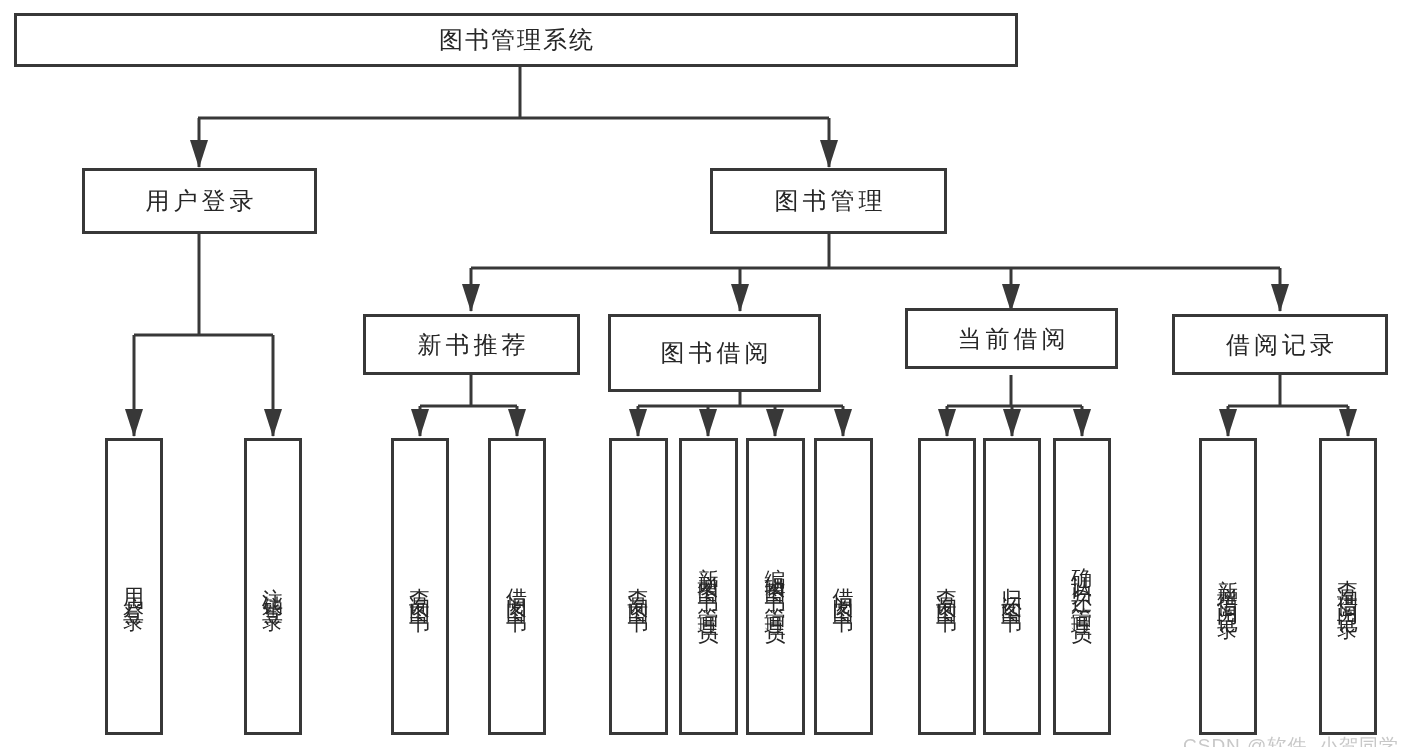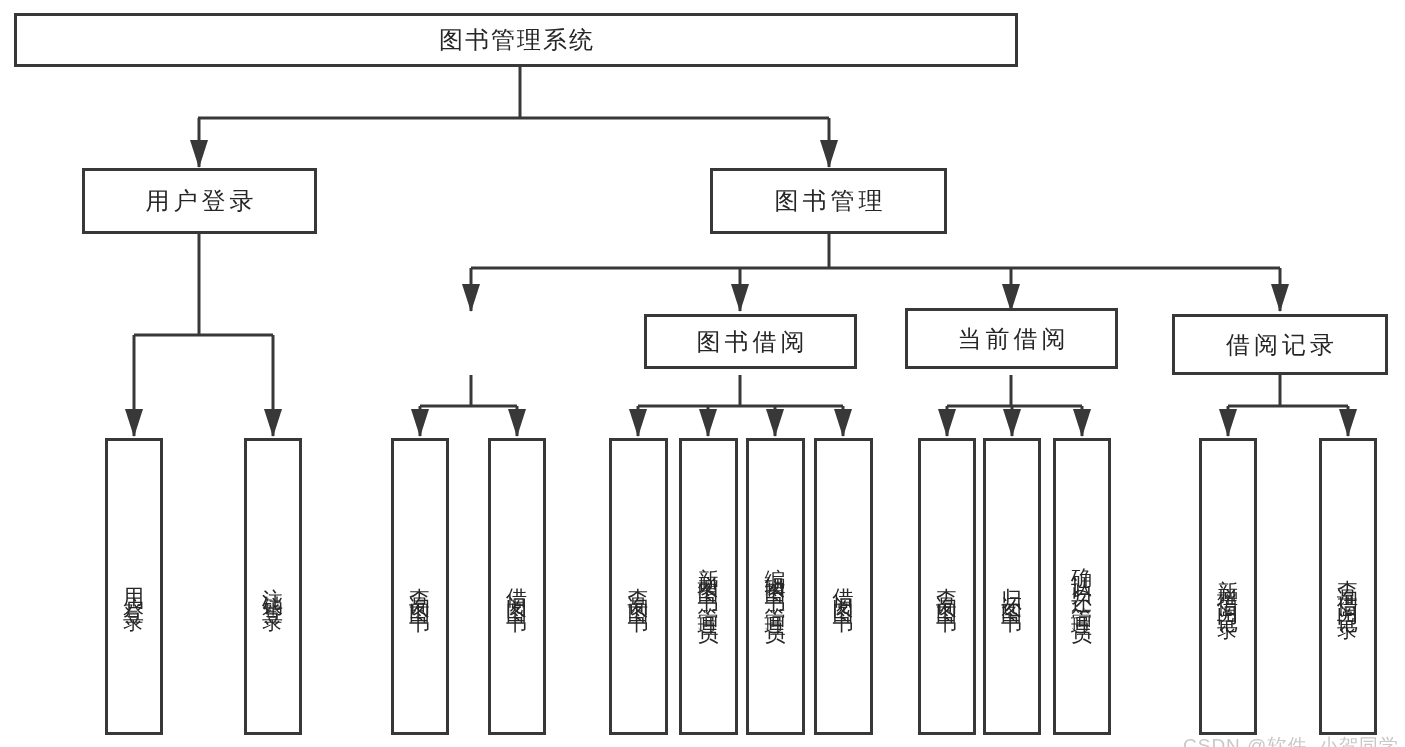--- a/index.html
+++ b/index.html
@@ -117,21 +117,22 @@
     <path class="connector" d="M1228 406 H1348"></path>
     <line class="connector" x1="1228" y1="406" x2="1228" y2="436" marker-end="url(#arrowhead)"></line>
     <line class="connector" x1="1348" y1="406" x2="1348" y2="436" marker-end="url(#arrowhead)"></line>
   </svg>
 
   <div class="node hnode root-node" style="left:14px; top:13px; width:1004px; height:54px;">图书管理系统</div>
 
   <div class="node hnode" style="left:82px; top:168px; width:235px; height:66px;">用户登录</div>
   <div class="node hnode" style="left:710px; top:168px; width:237px; height:66px;font-family:Liberation Mono, monospace;">图书管理</div>
 
-  <div class="node hnode" style="left:644px; top:314px; width:213px; height:55px;">图书借阅</div>
+  <div class="node hnode" style="left:363px; top:314px; width:217px; height:61px;">新书推荐</div>
+  <div class="node hnode" style="left:608px; top:314px; width:213px; height:78px;">图书借阅</div>
   <div class="node hnode" style="left:905px; top:308px; width:213px; height:61px;">当前借阅</div>
   <div class="node hnode" style="left:1172px; top:314px; width:216px; height:61px;">借阅记录</div>
 
   <div class="node leaf" style="left:105px; top:438px; width:58px; height:297px;">用户登录</div>
   <div class="node leaf" style="left:244px; top:438px; width:58px; height:297px;">注销登录</div>
 
   <div class="node leaf" style="left:391px; top:438px; width:58px; height:297px;">查询图书</div>
   <div class="node leaf" style="left:488px; top:438px; width:58px; height:297px;">借阅图书</div>
 
   <div class="node leaf" style="left:609px; top:438px; width:59px; height:297px;">查询图书</div>

